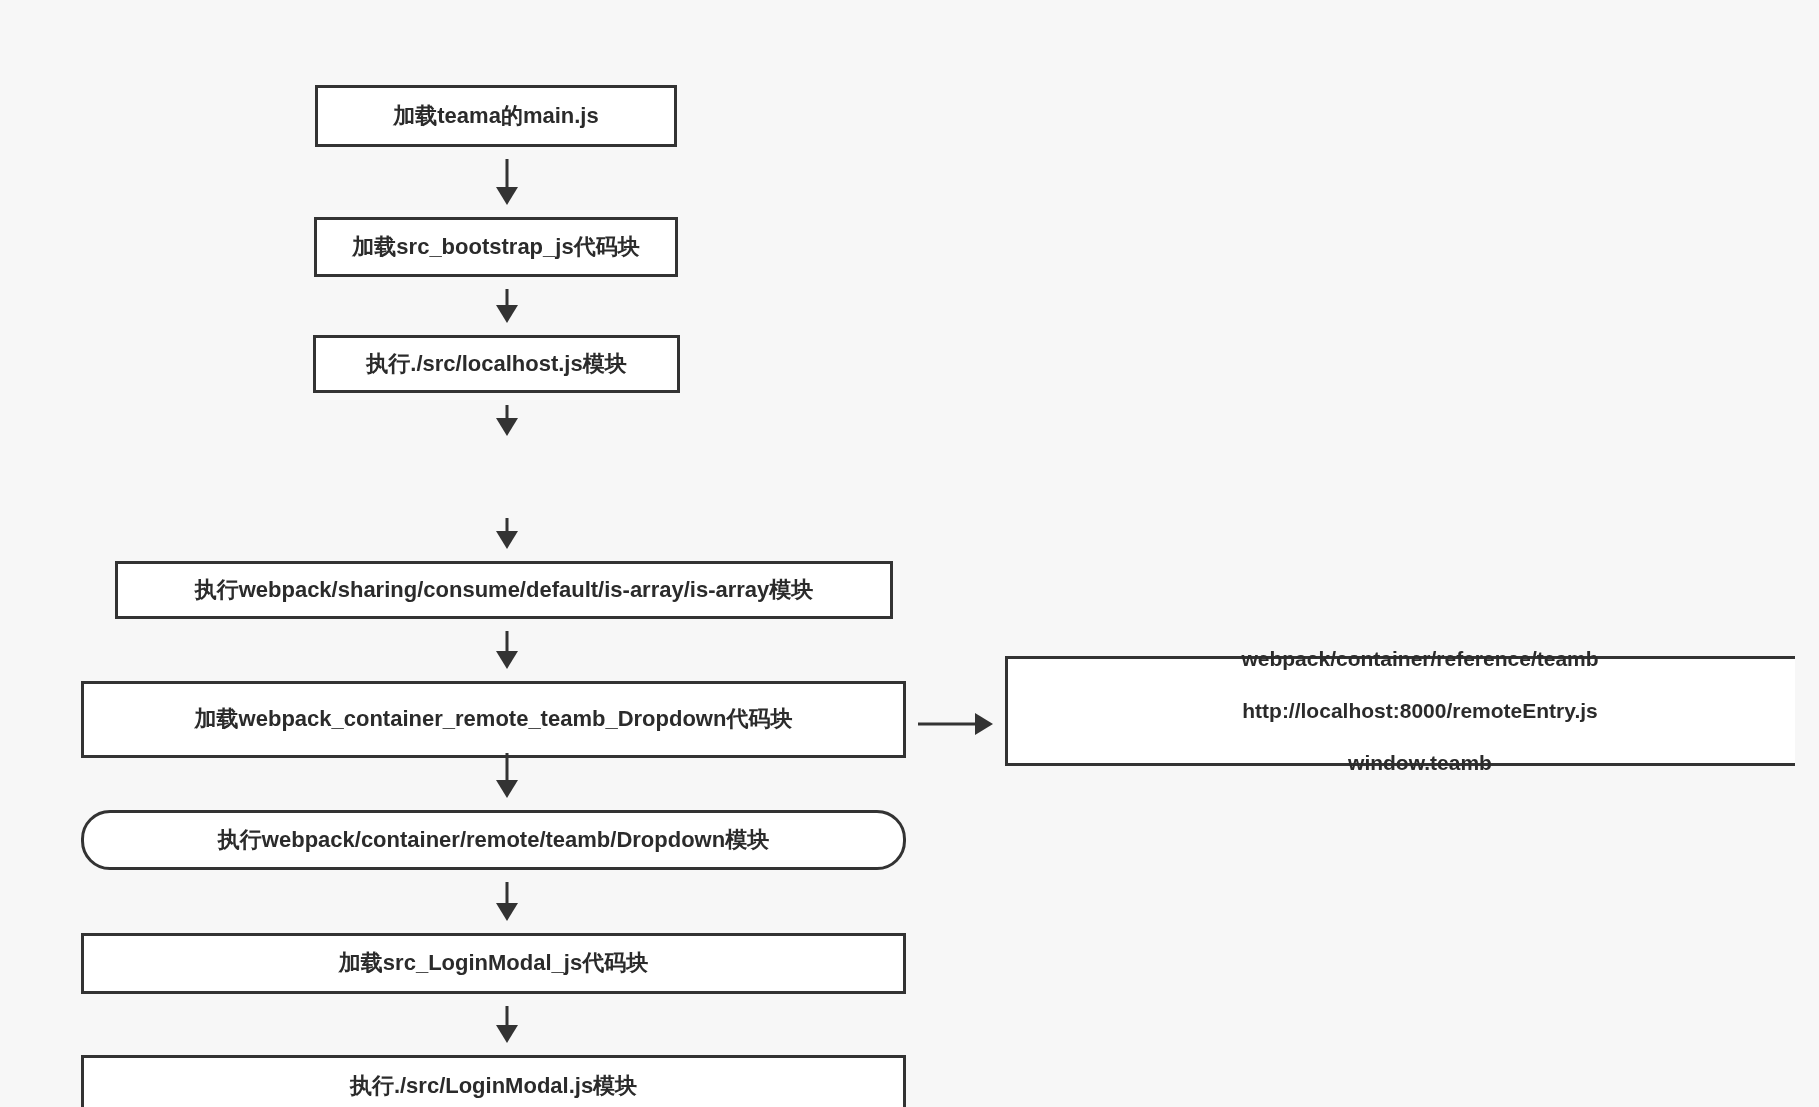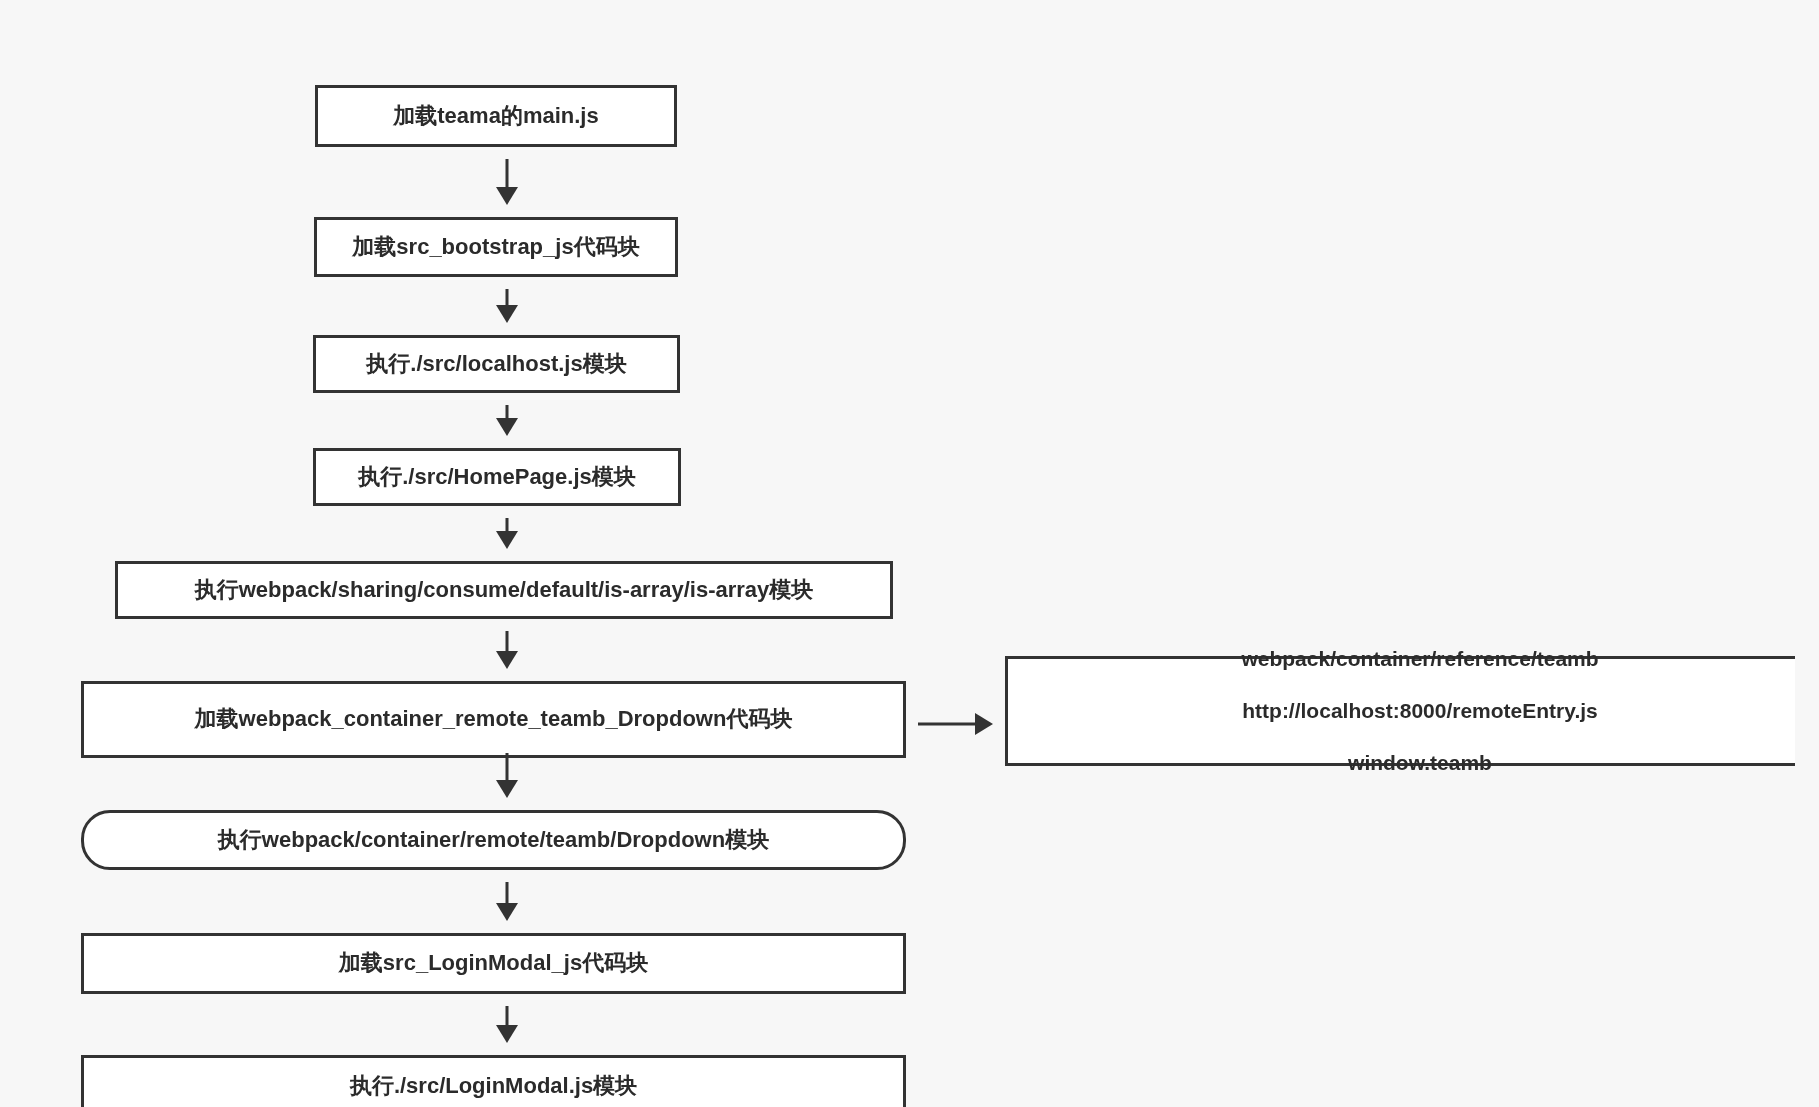--- a/index.html
+++ b/index.html
@@ -97,23 +97,20 @@
   </div>
 
   <div class="node" style="left:266px; top:169px; width:364px; height:60px;">
     <span class="node-label">加载src_bootstrap_js代码块</span>
   </div>
 
   <div class="node" style="left:265px; top:287px; width:367px; height:58px;">
     <span class="node-label">执行./src/localhost.js模块</span>
   </div>
 
-  <div class="node" style="left:265px; top:400px; width:368px; height:58px;">
-    <span class="node-label">执行./src/HomePage.js模块</span>
-  </div>
 
   <div class="node" style="left:67px; top:513px; width:778px; height:58px;">
     <span class="node-label">执行webpack/sharing/consume/default/is-array/is-array模块</span>
   </div>
 
   <div class="node" style="left:33px; top:633px; width:825px; height:77px;">
     <span class="node-label">加载webpack_container_remote_teamb_Dropdown代码块</span>
   </div>
 
   <div class="node" style="left:33px; top:762px; width:825px; height:60px;border-radius:29px;">

